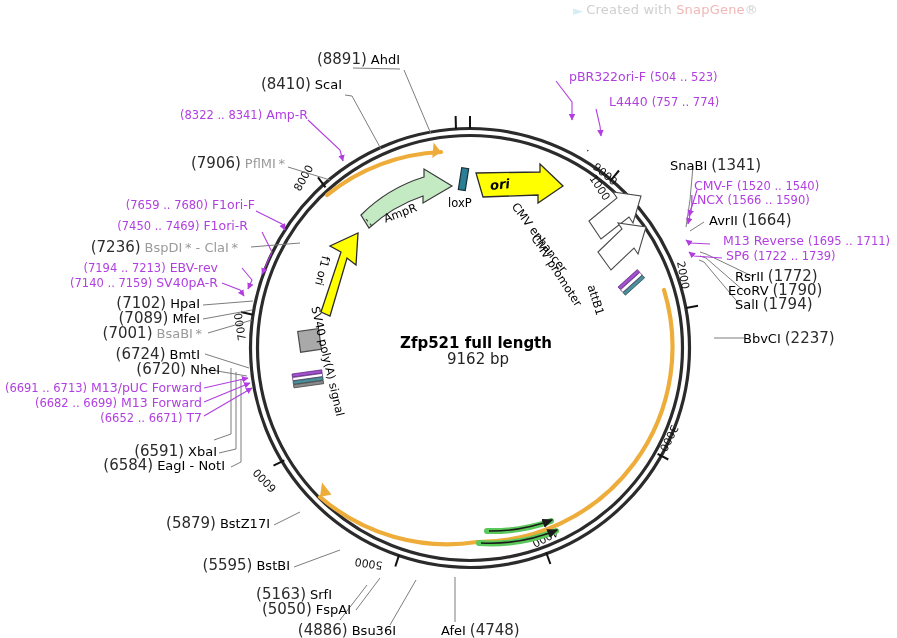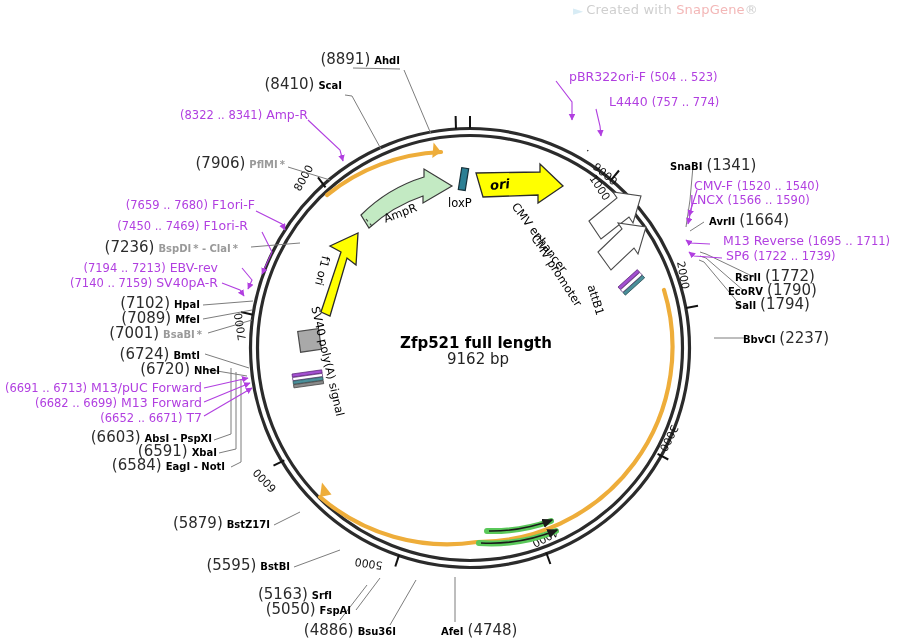--- a/index.html
+++ b/index.html
@@ -8,21 +8,21 @@
   #stage{position:absolute;left:0;top:0;width:766px;height:638px;}
   svg{position:absolute;left:0;top:0;}
 
   .watermark{position:absolute;right:8px;top:2px;font-size:13px;color:#cfcfcf;
              letter-spacing:.2px;white-space:nowrap;}
   .watermark .snap{color:#f3b7b7;}
   .watermark .tri{display:inline-block;color:#d8ecf5;transform:translateY(1px);margin-right:3px;}
 
   .lbl{position:absolute;white-space:nowrap;font-size:12.5px;line-height:14px;}
   .pos{color:#2b2b2b;font-size:15px;}
-  .enz{color:#000;font-weight:bold;font-size:10px;}
+  .enz{color:#000;font-weight:normal;font-size:13px;}
   .enz.dim{color:#9a9a9a;}
   .prim{color:#b13fe0;font-size:12.5px;}
   .prim .pos{color:#b13fe0;font-size:11.5px;}
   .right{text-align:right;}
   .ctr-title{position:absolute;font-weight:bold;font-size:15px;color:#000;
              white-space:nowrap;}
   .ctr-sub{position:absolute;font-size:15px;color:#222;white-space:nowrap;}
   .feat{position:absolute;white-space:nowrap;font-size:11.5px;color:#000;}
   .feat.it{font-style:italic;font-weight:bold;font-size:13px;}
   .tick-lbl{font-size:11px;fill:#111;font-family:"DejaVu Sans","Liberation Sans",sans-serif;}
@@ -269,24 +269,20 @@
     <span>M13/pUC Forward</span>
   </div>
   <div class="lbl prim right" style="left:0px; top:396px; width:202px;">
     <span class="pos">(6682 .. 6699)</span>
     <span>M13 Forward</span>
   </div>
   <div class="lbl prim right" style="left:0px; top:411px; width:202px;">
     <span class="pos">(6652 .. 6671)</span>
     <span>T7</span>
   </div>
-  <div class="lbl right" style="left:0px; top:430px; width:212px;">
-    <span class="pos">(6603)</span>
-    <span class="enz">AbsI  -  PspXI</span>
-  </div>
   <div class="lbl right" style="left:0px; top:444px; width:217px;">
     <span class="pos">(6591)</span>
     <span class="enz">XbaI</span>
   </div>
   <div class="lbl right" style="left:0px; top:458px; width:225px;">
     <span class="pos">(6584)</span>
     <span class="enz">EagI  -  NotI</span>
   </div>
   <div class="lbl right" style="left:0px; top:516px; width:270px;">
     <span class="pos">(5879)</span>

